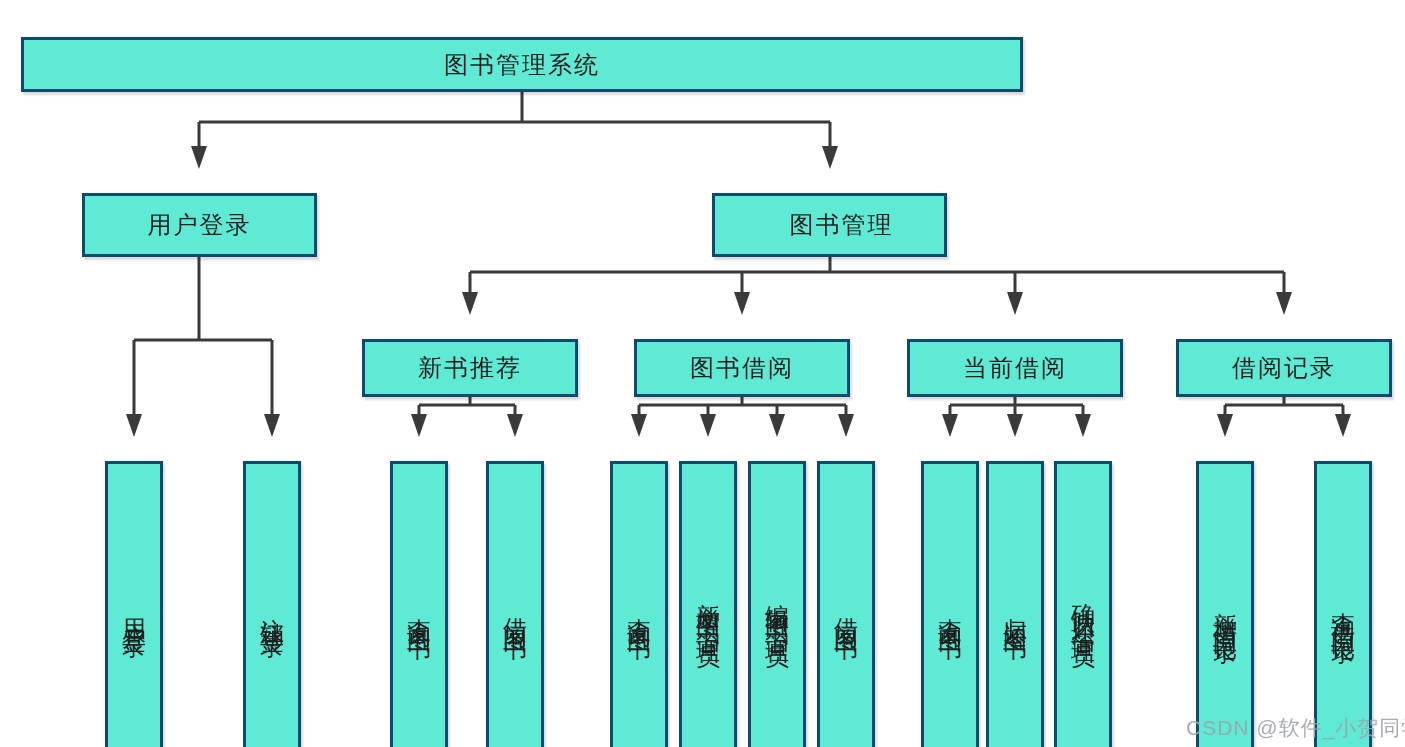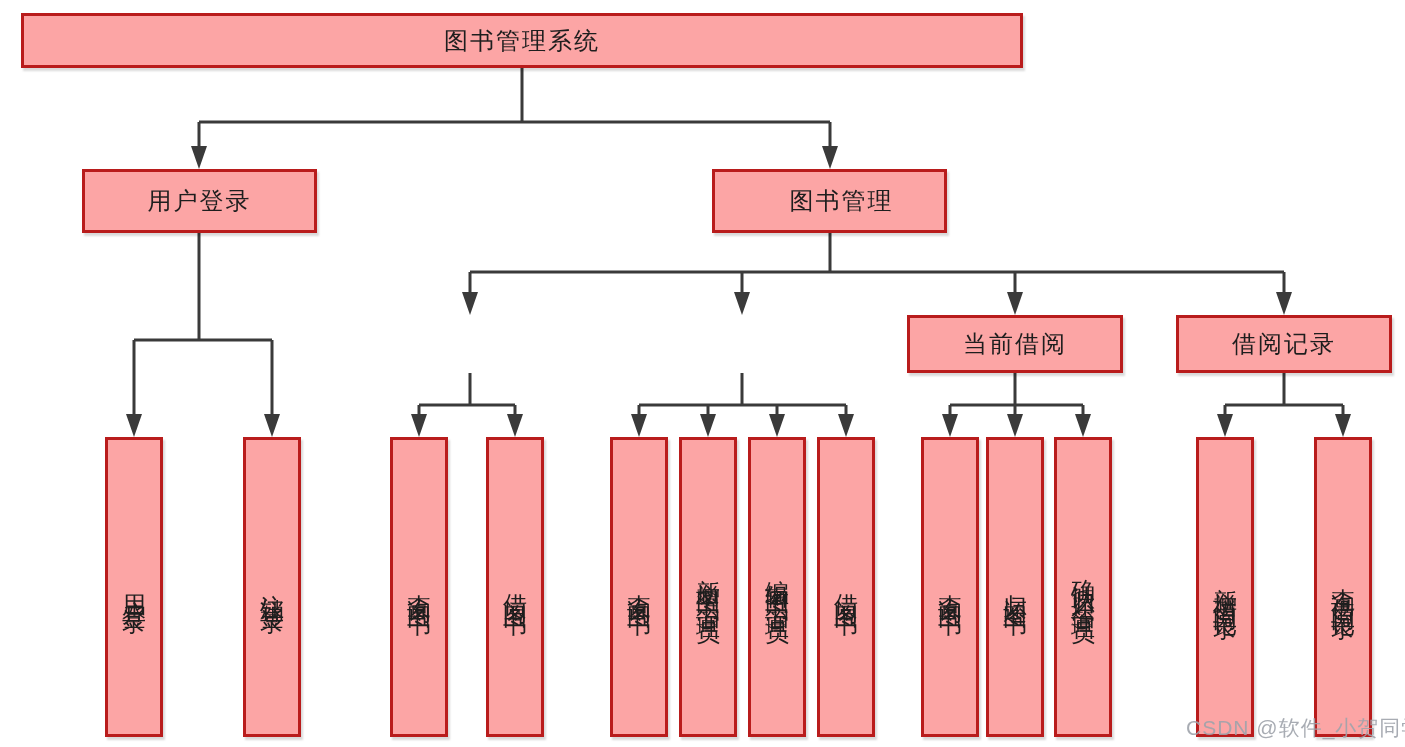--- a/index.html
+++ b/index.html
@@ -17,28 +17,29 @@
   }
   #connectors {
     position: absolute;
     left: 0;
     top: 0;
     z-index: 0;
   }
   .node {
     position: absolute;
     box-sizing: border-box;
-    background: #fca5a5;
-    border: 3px solid #b91c1c;
+    background: #5eead4;
+    border: 3px solid #0c4a6e;
     display: flex;
     align-items: center;
     justify-content: center;
     color: #1e1e1e;
     z-index: 1;
     box-shadow: 2px 3px 2px rgba(0,0,0,0.15);
+    margin-top: 24px;
   }
   .h-node {
     font-size: 24px;
     letter-spacing: 2px;
     white-space: nowrap;
   }
   .v-node span {
     writing-mode: vertical-rl;
     text-orientation: mixed;
     font-size: 24px;
@@ -103,20 +104,22 @@
       <polygon points="1217,414 1233,414 1225,437"></polygon>
       <polygon points="1335,414 1351,414 1343,437"></polygon>
     </g>
   </svg>
 
   <div class="node h-node" style="left:21px; top:13px; width:1002px; height:55px;">图书管理系统</div>
 
   <div class="node h-node" style="left:82px; top:169px; width:235px; height:64px;">用户登录</div>
   <div class="node h-node" style="left:712px; top:169px; width:235px; height:64px;padding-left:24px;">图书管理</div>
 
+  <div class="node h-node" style="left:362px; top:315px; width:216px; height:58px;">新书推荐</div>
+  <div class="node h-node" style="left:634px; top:315px; width:216px; height:58px;">图书借阅</div>
   <div class="node h-node" style="left:1176px; top:315px; width:216px; height:58px;">借阅记录</div>
   <div class="node h-node" style="left:907px; top:315px; width:216px; height:58px;">当前借阅</div>
 
   <div class="node v-node" style="left:105px; top:437px; width:58px; height:300px;">
     <span>用户登录</span>
   </div>
   <div class="node v-node" style="left:243px; top:437px; width:58px; height:300px;">
     <span>注销登录</span>
   </div>
 

